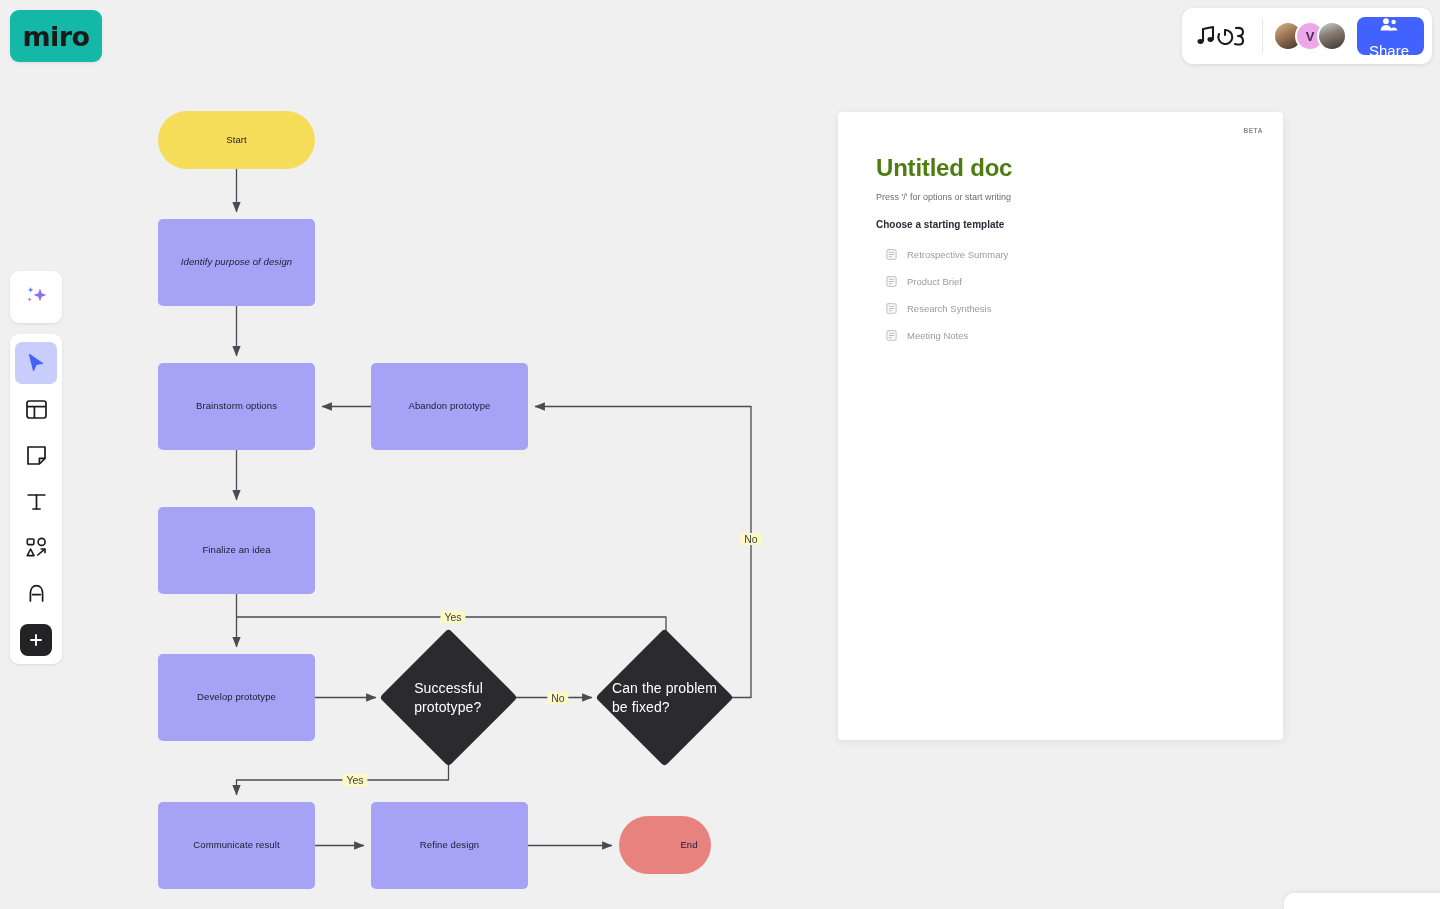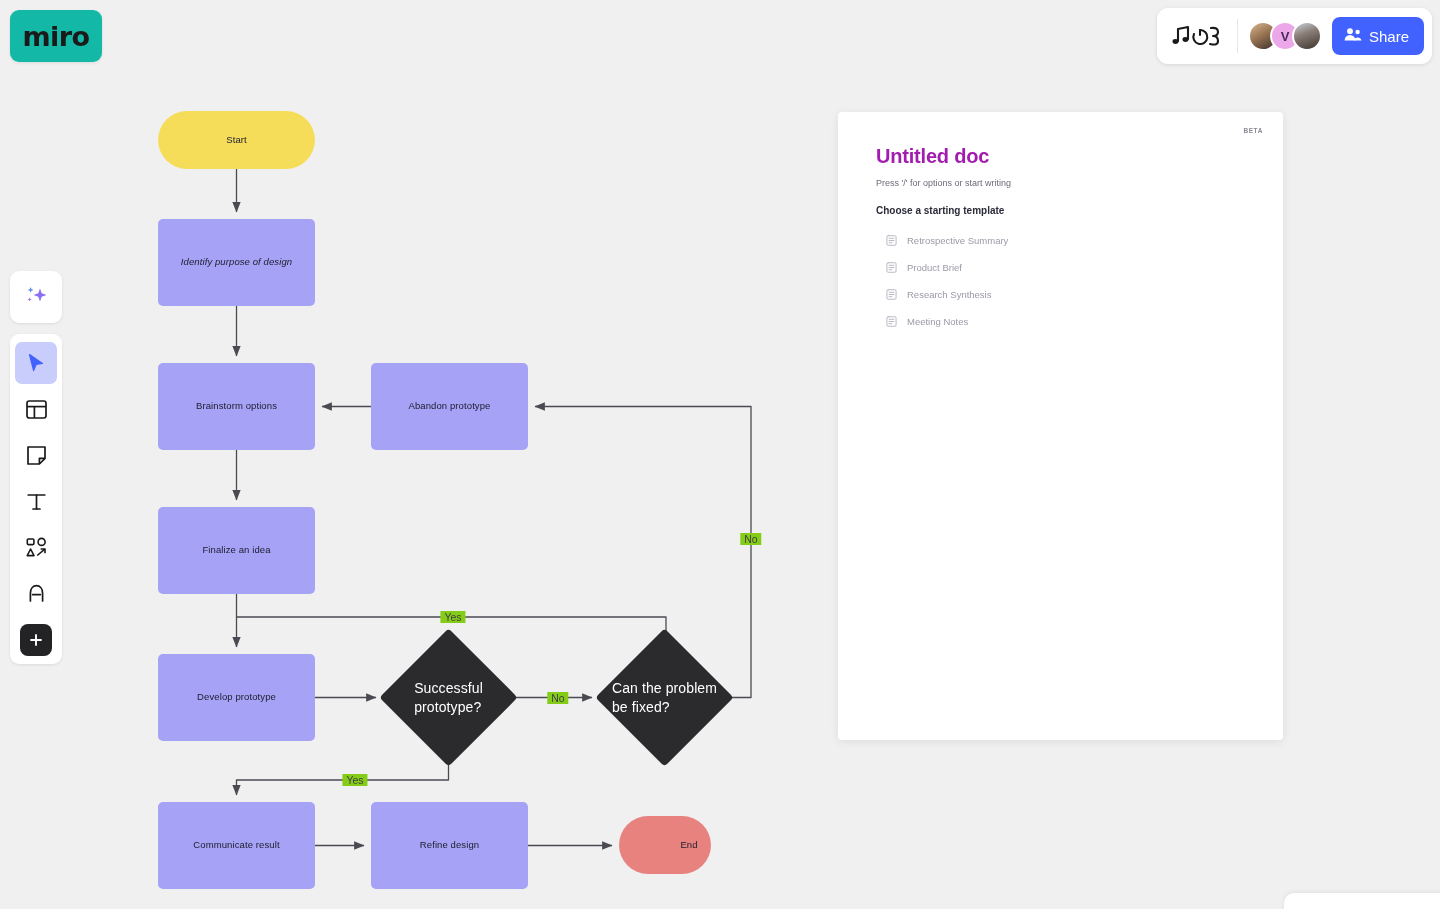--- a/index.html
+++ b/index.html
@@ -23,21 +23,21 @@
     letter-spacing: .1px;
     pointer-events: none;
     white-space: pre-line;
   }
   .node-label.on-dark { color: #ffffff; font-size: 14px; }
 
   .edge-label {
     position: absolute;
     font-size: 10.5px;
     color: #3f3f46;
-    background: #84cc16;
+    background: #fef9c3;
     padding: 0 4px;
     transform: translate(-50%, -50%);
   }
 
   
   #logo-card {
     position: absolute; left: 10px; top: 10px;
     width: 92px; height: 52px;
     background: #14b8a6; border-radius: 9px;
     box-shadow: 0 1px 3px rgba(0,0,0,.09);
@@ -70,21 +70,21 @@
   }
   .avatar:first-child { margin-left: 0; }
   .avatar.ph1 { background: linear-gradient(150deg,#d8b893 0%,#9a7554 45%,#3a2e2a 100%); }
   .avatar.initial { background: #eba7e8; }
   .avatar.ph2 { background: linear-gradient(160deg,#c9d4de 0%,#8a7f77 40%,#3b332e 100%); }
   #share-btn {
     height: 38px; border-radius: 8px;
     background: #4262ff; color: #fff;
     display: flex; align-items: center; gap: 7px;
     padding: 0 15px 0 12px; cursor: pointer; border: none;
-    font-size: 15px; font-family: "Liberation Sans", sans-serif;
+    font-size: 15px; font-family: "Liberation Sans", sans-serif; flex-direction: column;
   }
 
   
   #ai-card {
     position: absolute; left: 10px; top: 271px;
     width: 52px; height: 52px; background: #fff;
     border-radius: 9px; box-shadow: 0 1px 3px rgba(0,0,0,.09);
     display: flex; align-items: center; justify-content: center;
     cursor: pointer;
   }
@@ -110,22 +110,22 @@
     background: #fff; border-radius: 4px;
     box-shadow: 0 2px 10px rgba(0,0,0,.08);
     padding: 18px 38px;
   }
   #beta-badge {
     position: absolute; right: 20px; top: 15px;
     font-size: 6.5px; font-weight: 700; letter-spacing: .6px;
     color: #8a8a96;
   }
   #doc-title {
-    font-size: 20px; font-weight: 700; color: #a21caf;
-    margin-top: 15px; letter-spacing: -.2px;
+    font-size: 24px; font-weight: 700; color: #4d7c0f;
+    margin-top: 24px; letter-spacing: -.2px;
   }
   #doc-hint { font-size: 9px; color: #6b6b7b; margin-top: 10px; }
   #doc-sub { font-size: 10px; font-weight: 700; color: #2b2b3a; margin-top: 17px; }
   #tmpl-list { margin-top: 11px; }
   .tmpl-item {
     display: flex; align-items: center; gap: 10px;
     height: 27px; cursor: pointer; padding-left: 10px;
   }
   .tmpl-label { font-size: 9.5px; color: #9a9aa8; }
 

